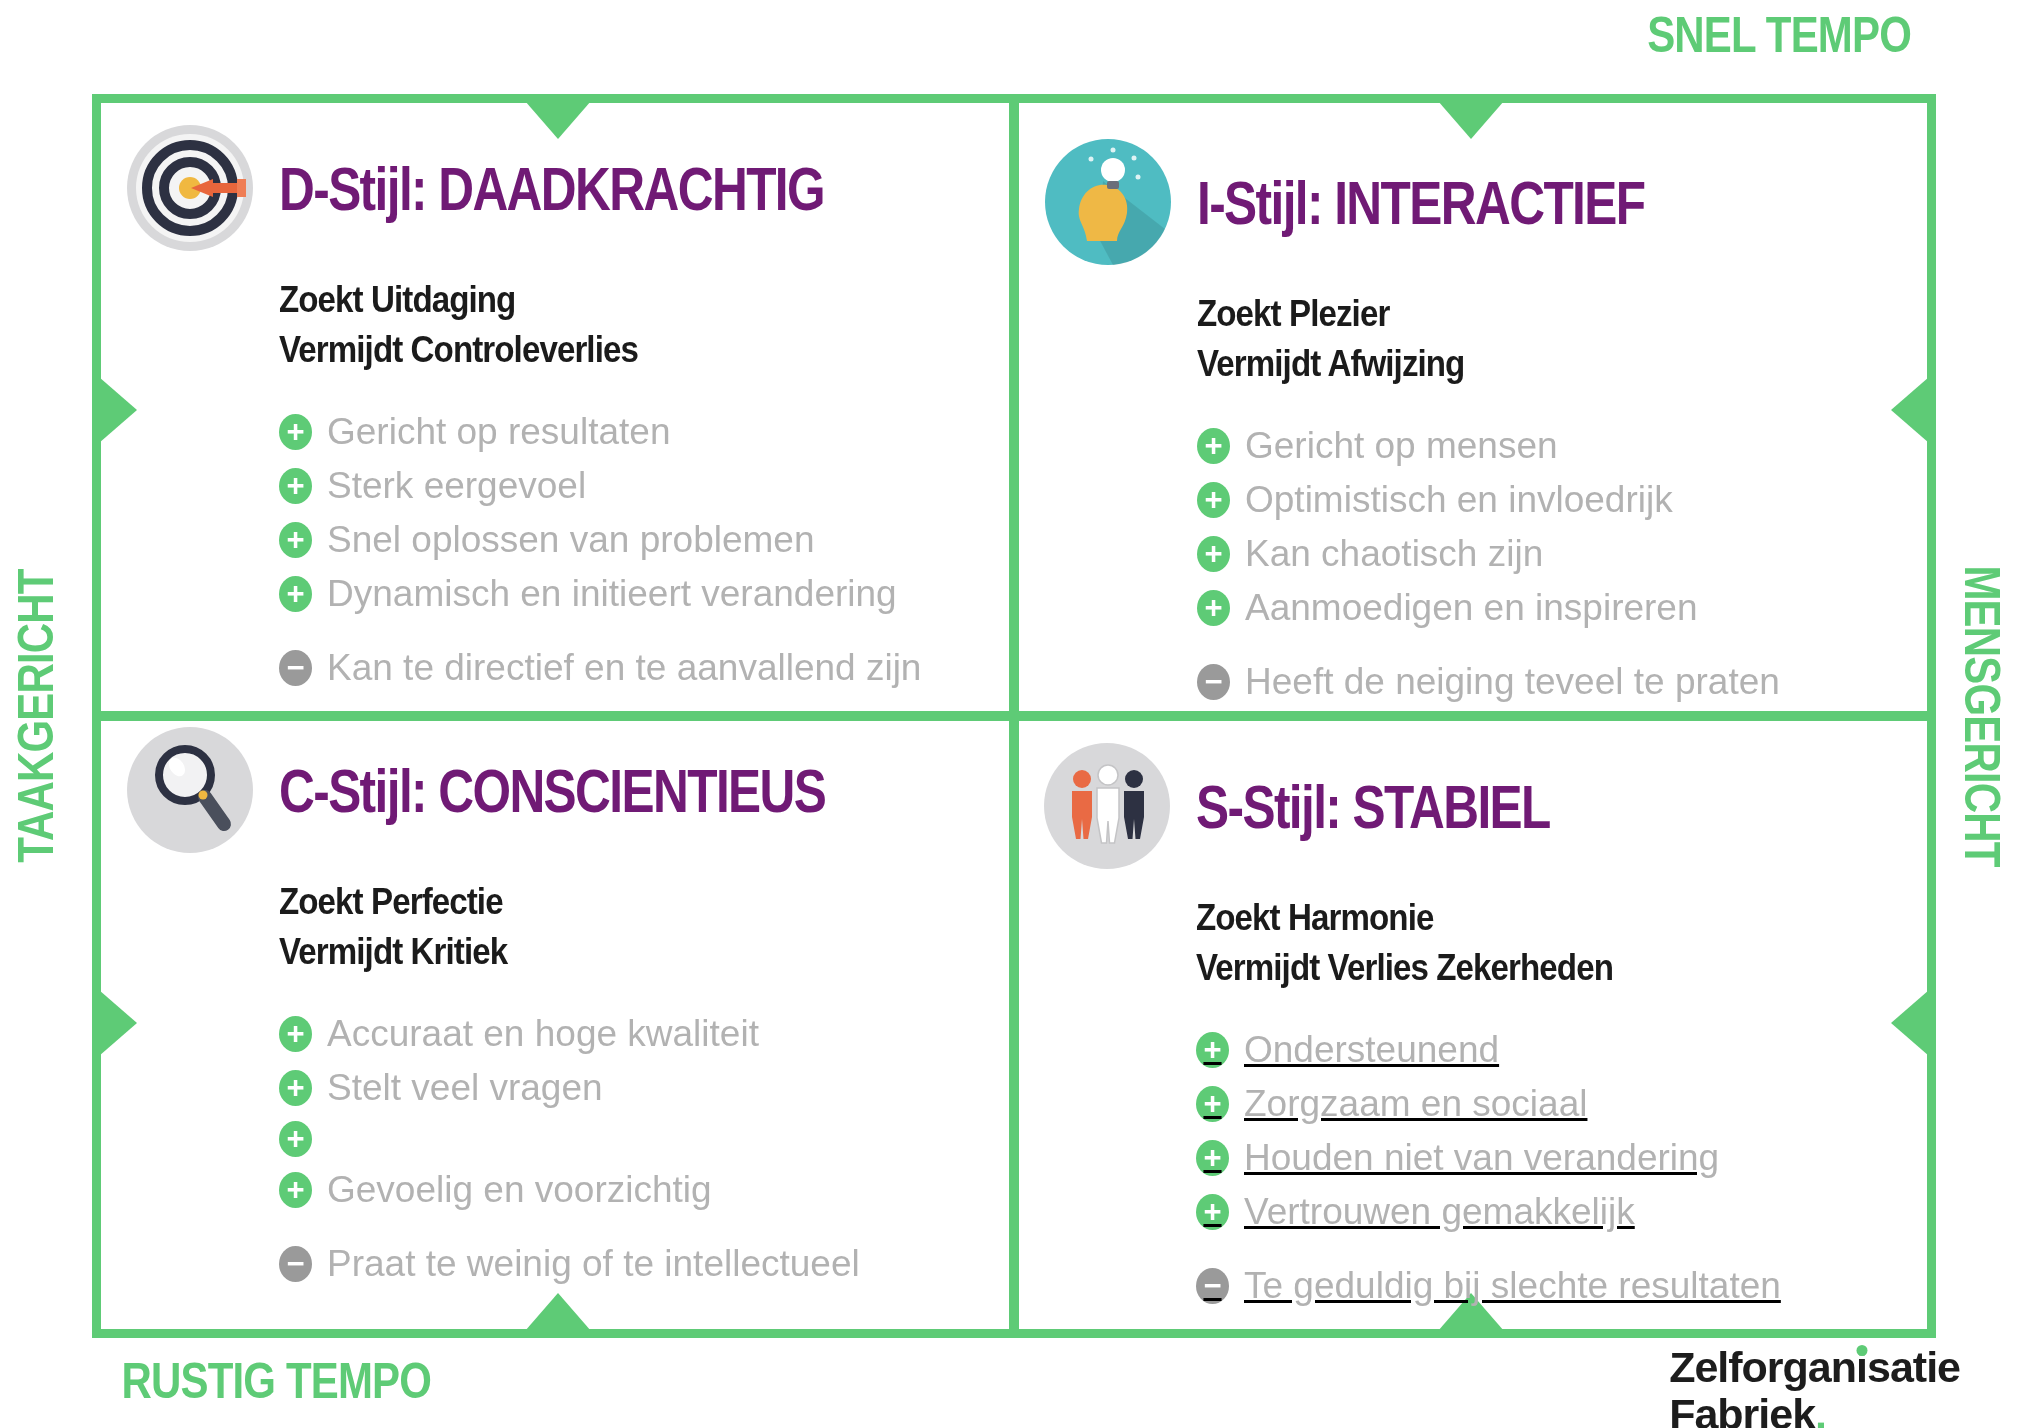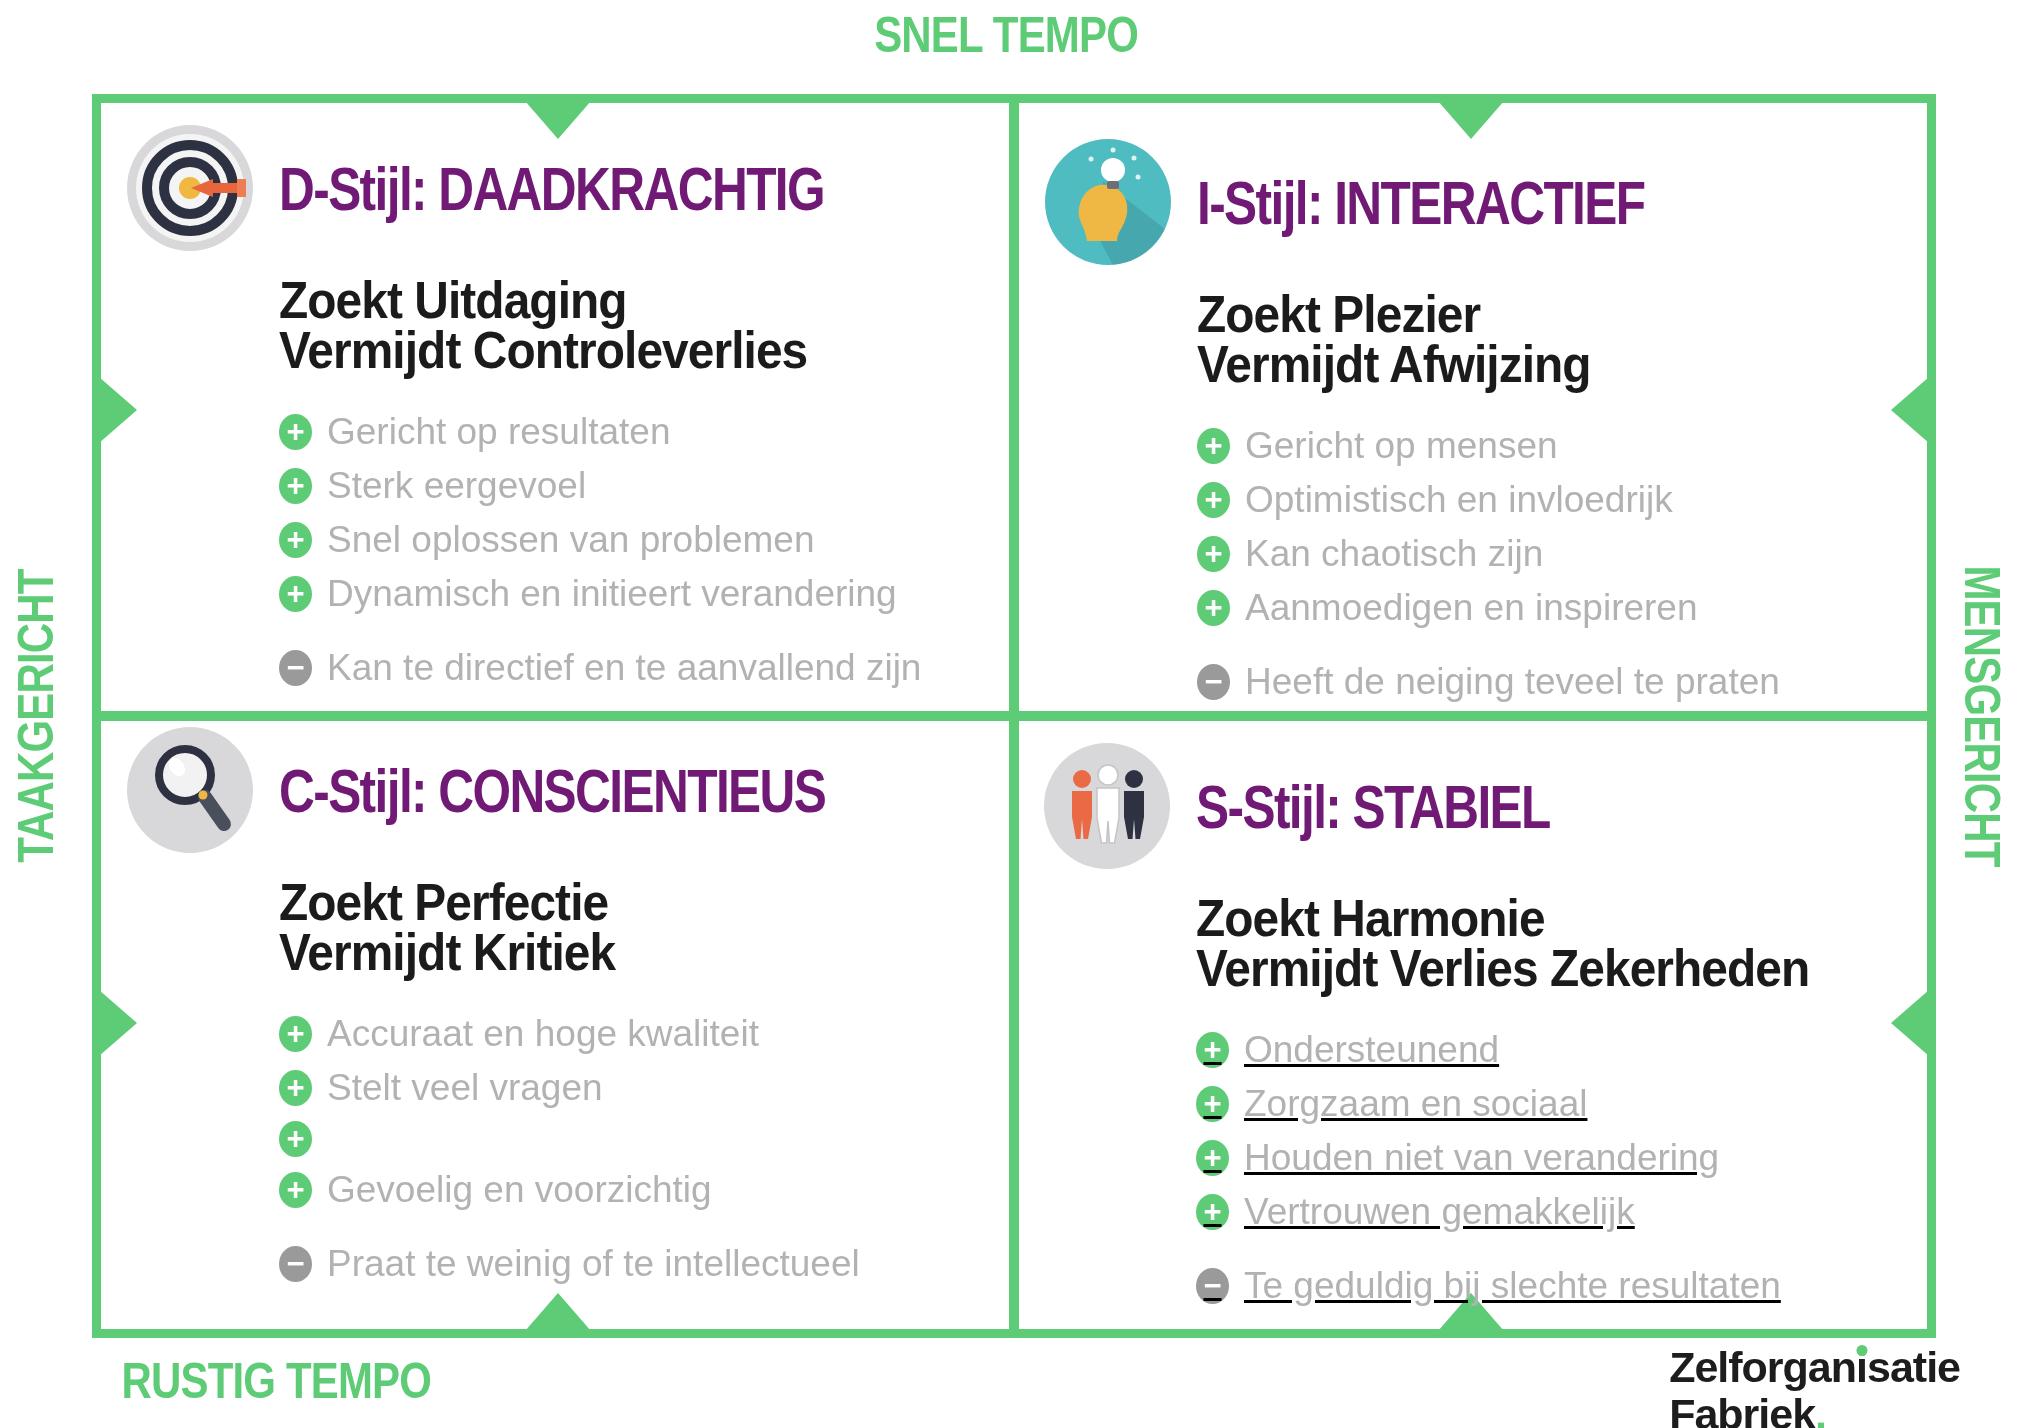--- a/index.html
+++ b/index.html
@@ -4,21 +4,21 @@
 <style>
   html,body{margin:0;padding:0;}
   body{
     width:2018px;height:1428px;position:relative;overflow:hidden;
     background:#ffffff;
     font-family:"Liberation Sans","DejaVu Sans",sans-serif;
     -webkit-font-smoothing:antialiased;
   }
   
   .axis{position:absolute;color:#5ecb76;font-weight:800;font-size:50px;letter-spacing:-1px;white-space:nowrap;}
-  .axis-top{left:84px;width:1844px;top:6px;text-align:center;}
+  .axis-top{left:92px;width:1844px;top:6px;text-align:right;}
   .axis-bottom{left:92px;width:1844px;top:1352px;text-align:left;}
   .axis .cond{display:inline-block;transform:scaleX(0.84);transform-origin:center;}
   .axis-left{left:36px;top:716px;transform:translate(-50%,-50%) rotate(-90deg) scaleX(0.84);}
   .axis-right{left:1982px;top:716px;transform:translate(-50%,-50%) rotate(90deg) scaleX(0.84);}
   
   .grid{
     position:absolute;left:92px;top:94px;width:1844px;height:1244px;
     border:9px solid #5ecb76;box-sizing:border-box;
   }
   .divider-v{position:absolute;top:0;bottom:0;left:calc(50% - 5px);width:10px;background:#5ecb76;}
@@ -37,21 +37,21 @@
   .cell{position:absolute;width:calc(50% - 5px);height:calc(50% - 5px);box-sizing:border-box;padding:20px 20px 0 24px;}
   .cell-d{left:0;top:0;}
   .cell-i{right:0;top:14px;}
   .cell-c{left:0;bottom:16px;}
   .cell-s{right:1px;bottom:0;text-decoration:underline;}
   .q-head{display:flex;align-items:center;}
   .q-ico{width:130px;height:130px;flex:0 0 130px;margin-right:24px;}
   .q-title{font-size:62px;font-weight:800;color:#701a75;letter-spacing:-2px;white-space:nowrap;}
   .q-title .cond{display:inline-block;transform:scaleX(0.80);transform-origin:left center;}
   .q-body{margin-left:154px;}
-  .q-sub{margin-top:22px;font-size:52px;line-height:50px;font-weight:700;color:#1b1b1b;letter-spacing:-1px;}
+  .q-sub{margin-top:22px;font-size:36px;line-height:50px;font-weight:700;color:#1b1b1b;letter-spacing:-1px;}
   .q-sub .cond{display:inline-block;transform:scaleX(0.92);transform-origin:left center;white-space:nowrap;}
   .q-list{list-style:none;margin:36px 0 0 0;padding:0;}
   .q-item{display:flex;align-items:center;margin-bottom:12px;font-size:37px;color:#b2b2b2;white-space:nowrap;}
   .q-minus{display:flex;align-items:center;margin-top:32px;font-size:37px;color:#b2b2b2;white-space:nowrap;}
   .badge{
     display:inline-flex;align-items:center;justify-content:center;
     width:33px;height:36px;border-radius:50%;flex:0 0 33px;
     color:#ffffff;font-size:31px;font-weight:900;line-height:1;
     margin-right:15px;padding-bottom:2px;box-sizing:border-box;
   }

